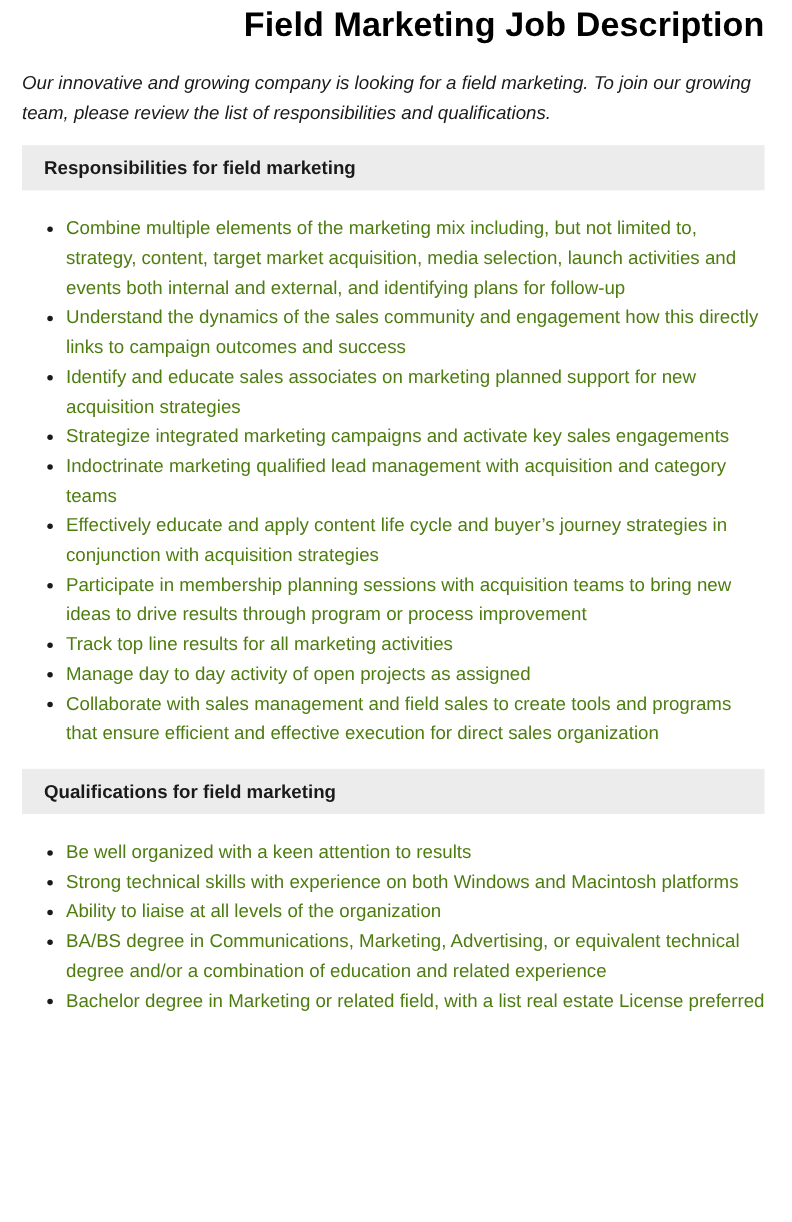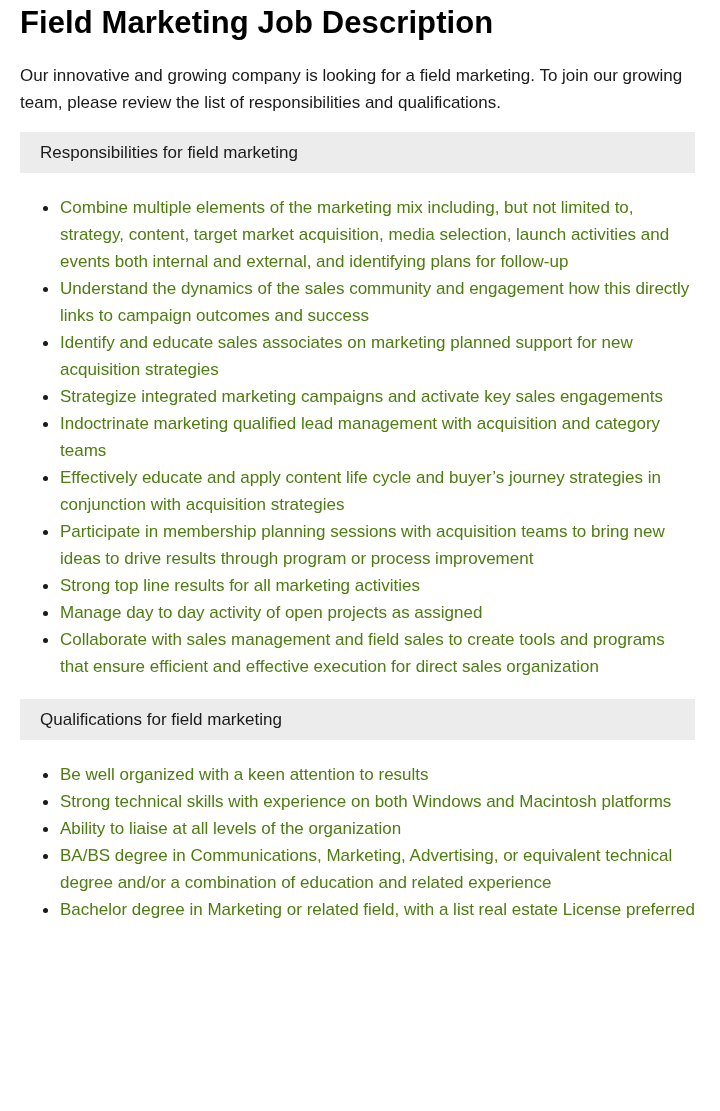--- a/index.html
+++ b/index.html
@@ -9,40 +9,41 @@
       overflow: hidden;
       font-family: "Liberation Sans", "DejaVu Sans", sans-serif;
       color: #1a1a1a;
     }
     .page { padding: 0 25px 0 20px; }
     h1 {
       margin: 0;
       padding-top: 3px;
       height: 40px;
       line-height: 40px;
-      text-align: left;
+      text-align: right;
       font-size: 31px;
       font-weight: bold;
       color: #000;
       letter-spacing: 0.1px;
     }
     .intro {
       margin: 19px 0 0 0;
       font-size: 17px;
       line-height: 27px;
       color: #1a1a1a;
+      font-style: italic;
     }
     .section-header {
       margin-top: 16px;
       background: #ececec;
       height: 41px;
       line-height: 41px;
       padding-left: 20px;
       font-size: 17px;
-      font-weight: normal;
+      font-weight: bold;
       color: #1a1a1a;
     }
     ul {
       margin: 21px 0 0 0;
       padding: 0 0 0 40px;
       list-style: none;
     }
     li {
       position: relative;
       font-size: 17px;
@@ -70,21 +71,21 @@
 
   <div class="section-header">Responsibilities for field marketing</div>
   <ul>
     <li>Combine multiple elements of the marketing mix including, but not limited to, strategy, content, target market acquisition, media selection, launch activities and events both internal and external, and identifying plans for follow-up</li>
     <li>Understand the dynamics of the sales community and engagement how this directly links to campaign outcomes and success</li>
     <li>Identify and educate sales associates on marketing planned support for new acquisition strategies</li>
     <li>Strategize integrated marketing campaigns and activate key sales engagements</li>
     <li>Indoctrinate marketing qualified lead management with acquisition and category teams</li>
     <li>Effectively educate and apply content life cycle and buyer’s journey strategies in conjunction with acquisition strategies</li>
     <li>Participate in membership planning sessions with acquisition teams to bring new ideas to drive results through program or process improvement</li>
-    <li>Strong top line results for all marketing activities</li>
+    <li>Track top line results for all marketing activities</li>
     <li>Manage day to day activity of open projects as assigned</li>
     <li>Collaborate with sales management and field sales to create tools and programs that ensure efficient and effective execution for direct sales organization</li>
   </ul>
 
   <div class="section-header qual-header">Qualifications for field marketing</div>
   <ul>
     <li>Be well organized with a keen attention to results</li>
     <li>Strong technical skills with experience on both Windows and Macintosh platforms</li>
     <li>Ability to liaise at all levels of the organization</li>
     <li>BA/BS degree in Communications, Marketing, Advertising, or equivalent technical degree and/or a combination of education and related experience</li>

